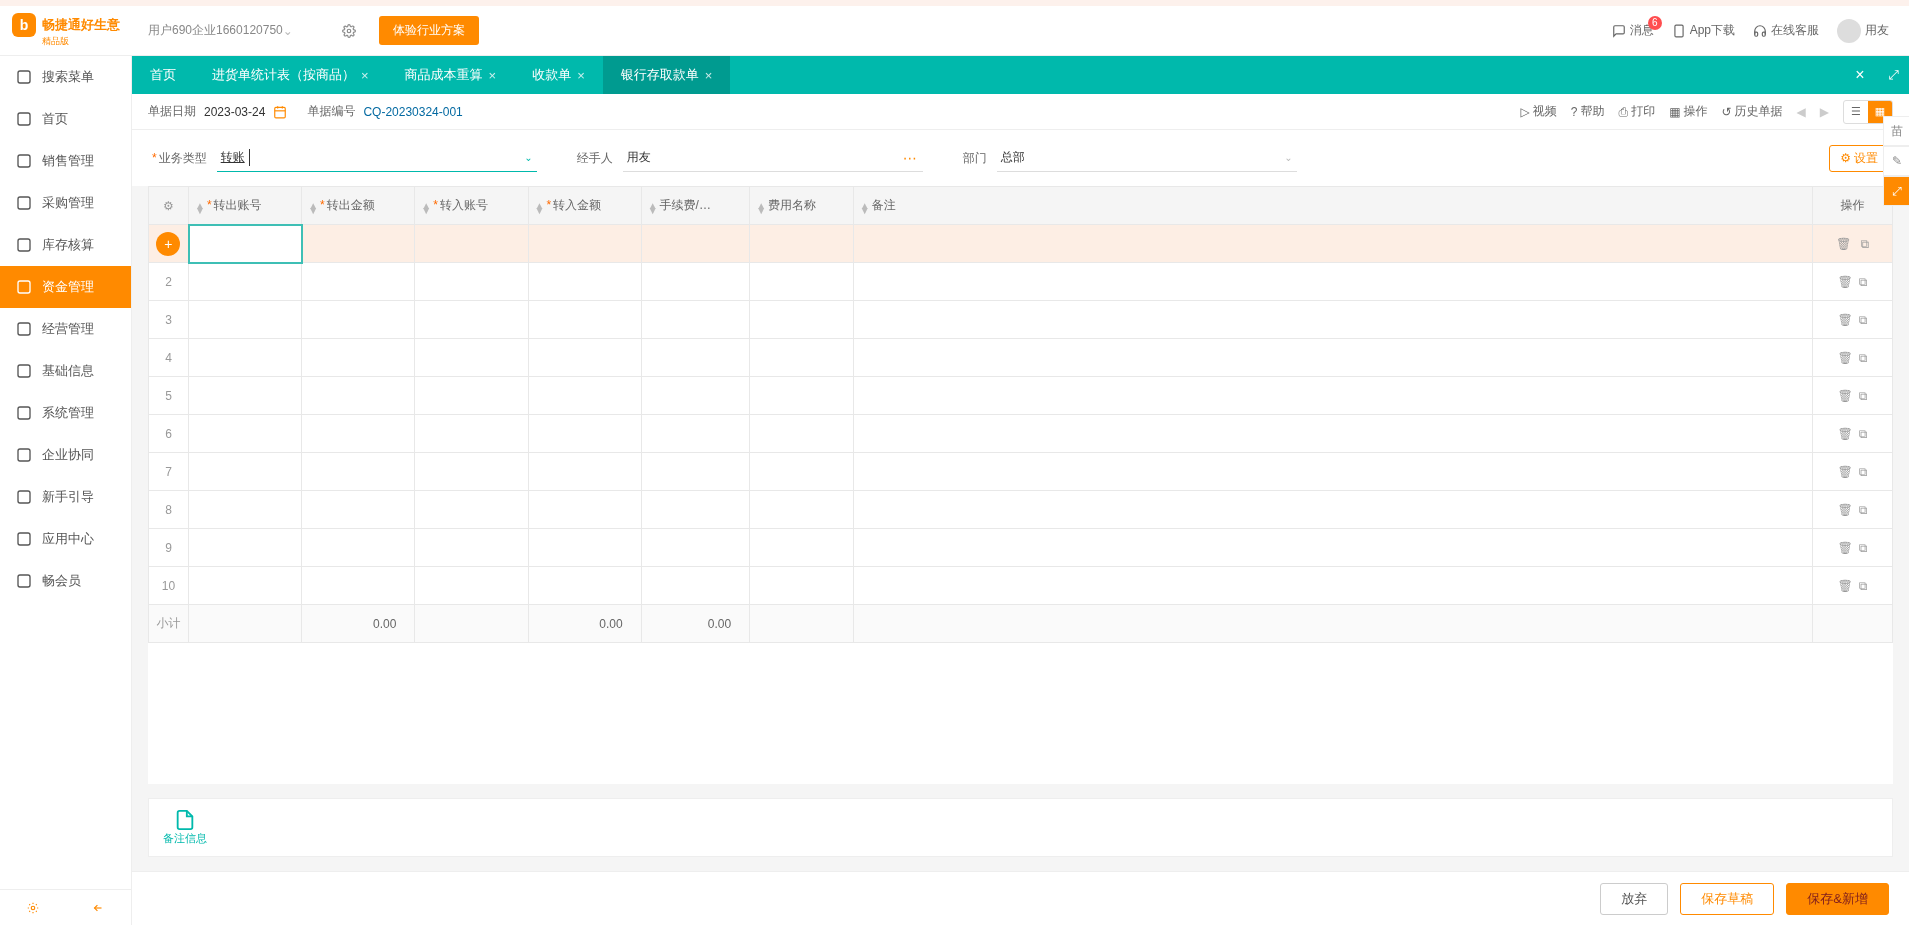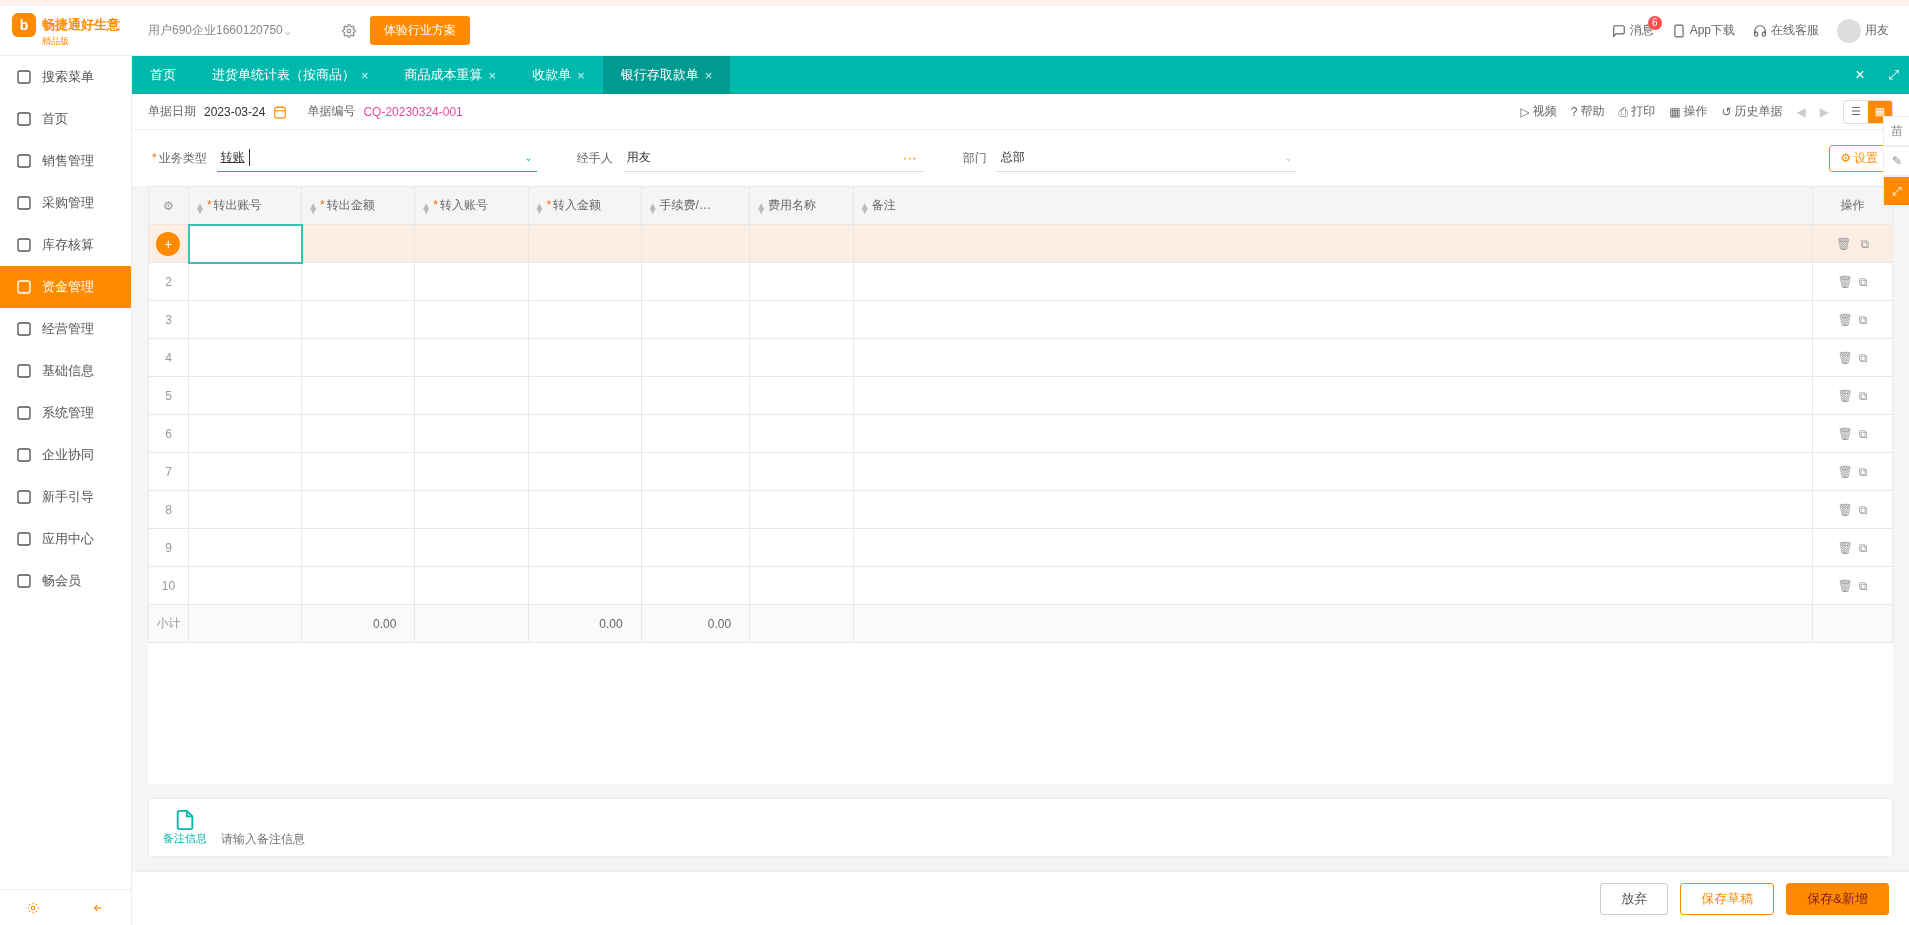--- a/index.html
+++ b/index.html
@@ -6,21 +6,21 @@
 body { background: #fdf1ec; font-size: 12px; color: #333; overflow: hidden; }
 .topbar { height: 4px; background: #fdf1ec; }
 .header { display: flex; align-items: center; height: 50px; background: #fff; border-bottom: 1px solid #eee; margin-top: 2px; }
 .logo { display: flex; align-items: center; width: 132px; padding-left: 12px; }
 .logo-icon { width: 24px; height: 24px; background: #ff8a00; border-radius: 6px; display: flex; align-items: center; justify-content: center; color:#fff; font-weight:bold; font-size:14px;}
 .logo-text { margin-left: 6px; font-size: 13px; color: #ff8a00; font-weight: bold; }
 .logo-sub { font-size: 9px; color: #ff8a00; margin-left: 30px; margin-top:-2px;}
 .user-select { margin-left: 10px; display: flex; align-items: center; }
 .user-dd { width: 190px; height: 28px; border: none; color:#888; display:flex; align-items:center; padding:0 6px;}
 .gear { margin: 0 10px; color: #888; cursor: pointer; display:flex; align-items:center;}
-.exp-btn { background: #ff8a00; color: #fff; padding: 6px 14px; border: none; border-radius: 3px; font-size: 12px; cursor: pointer; margin-left:4px;}
+.exp-btn { background: #ff8a00; color: #fff; padding: 6px 14px; border: none; border-radius: 3px; font-size: 12px; cursor: pointer; margin-left:13px;}
 .header-right { margin-left: auto; display: flex; align-items: center; gap: 18px; padding-right: 20px; color: #666; font-size:12px;}
 .hdr-item { display: flex; align-items: center; gap: 4px; cursor: pointer; position:relative;}
 .badge { position:absolute; top:-6px; right:-8px; background:#ff4d4f; color:#fff; border-radius:8px; font-size:10px; padding:0 4px; line-height:14px;}
 .avatar { width: 24px; height: 24px; border-radius: 50%; background: #ddd; display:inline-block;}
 .main { display: flex; height: calc(100vh - 56px); }
 .sidebar { width: 132px; background: #fff; border-right: 1px solid #eee; display:flex; flex-direction:column;}
 .side-item { display: flex; align-items: center; gap: 10px; padding: 12px 16px; color: #555; cursor: pointer; font-size:13px;}
 .side-item.active { background: #ff8a00; color: #fff; }
 .side-item .icon { width: 16px; height: 16px; display:flex; align-items:center; justify-content:center;}
 .side-bottom { margin-top:auto; display:flex; border-top:1px solid #eee; height:36px;}
@@ -284,21 +284,21 @@
       <span style="color:#333;">2023-03-24</span>
       <span style="color:#ff8a00;">
         <svg width="14" height="14" viewBox="0 0 24 24" fill="none" stroke="currentColor" stroke-width="2">
             <rect x="3" y="4" width="18" height="18" rx="2"></rect>
             <line x1="16" y1="2" x2="16" y2="6"></line>
             <line x1="8" y1="2" x2="8" y2="6"></line>
             <line x1="3" y1="10" x2="21" y2="10"></line>
           </svg>
       </span>
       <span style="margin-left:12px;">单据编号</span>
-      <span style="color:#ec4899;">CQ-20230324-001</span>
+      <span style="color:#0369a1;">CQ-20230324-001</span>
       <div class="doc-bar-right">
         <span class="doc-link">
             <span>▷</span>
             <span>视频</span>
           </span>
         <span class="doc-link">
             <span>?</span>
             <span>帮助</span>
           </span>
         <span class="doc-link">
@@ -497,21 +497,20 @@
     </div>
 
     <div class="remark-area">
       <div class="remark-icon">
         <svg width="22" height="22" viewBox="0 0 24 24" fill="none" stroke="#00b9ac" stroke-width="2">
             <path d="M14 2H6a2 2 0 0 0-2 2v16a2 2 0 0 0 2 2h12a2 2 0 0 0 2-2V8z"></path>
             <polyline points="14 2 14 8 20 8"></polyline>
           </svg>
         <span>备注信息</span>
       </div>
-      <input class="remark-input" placeholder="请输入备注信息" style="">
     </div>
 
     <div class="footer">
       <button class="btn btn-default">放弃</button>
       <button class="btn btn-outline">保存草稿</button>
       <button class="btn btn-primary">保存&amp;新增</button>
     </div>
 
     <div class="right-rail">
       <div class="rail-item">苗</div>

